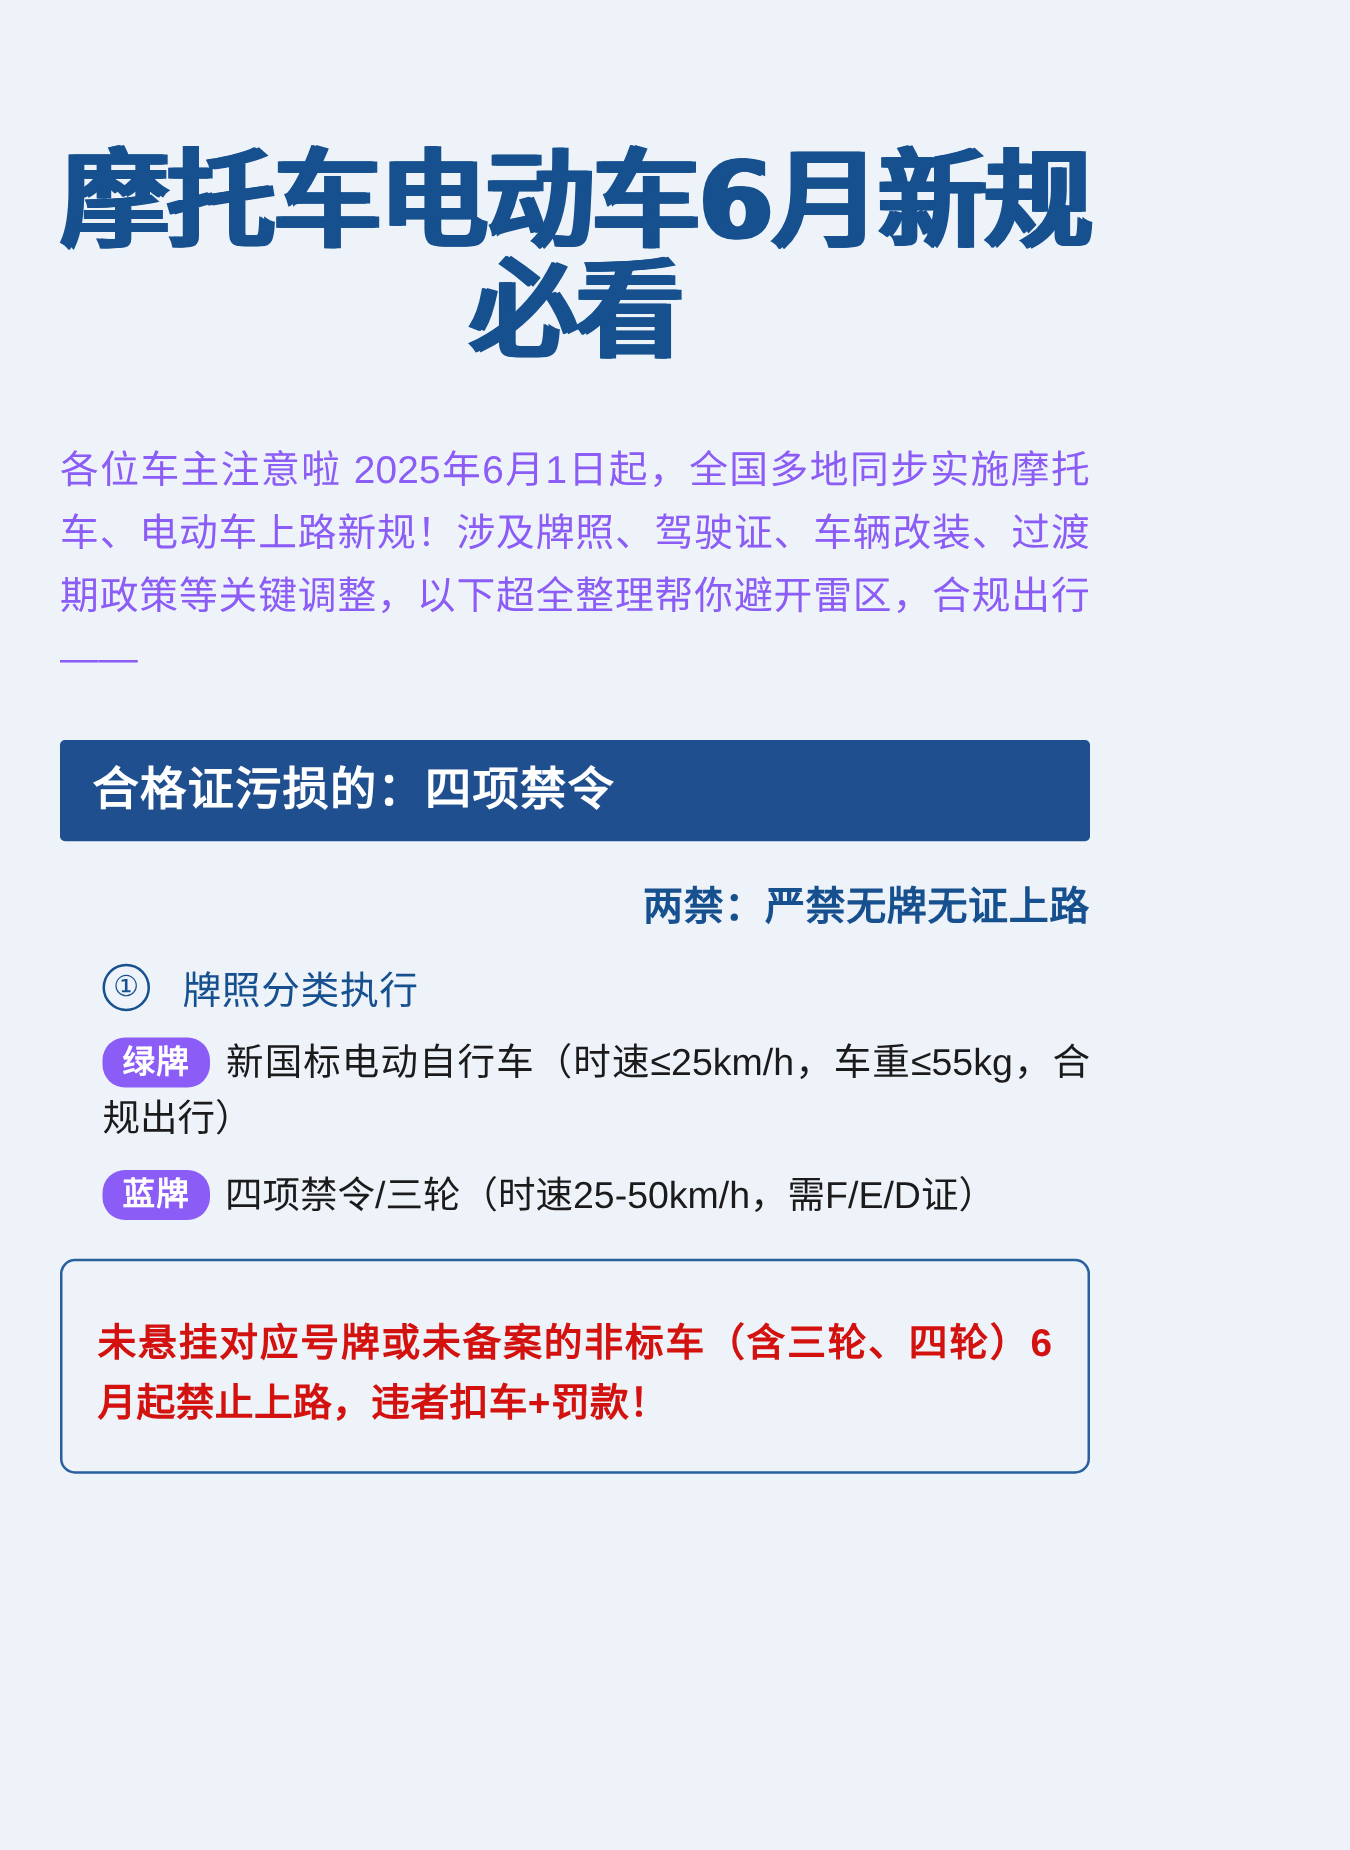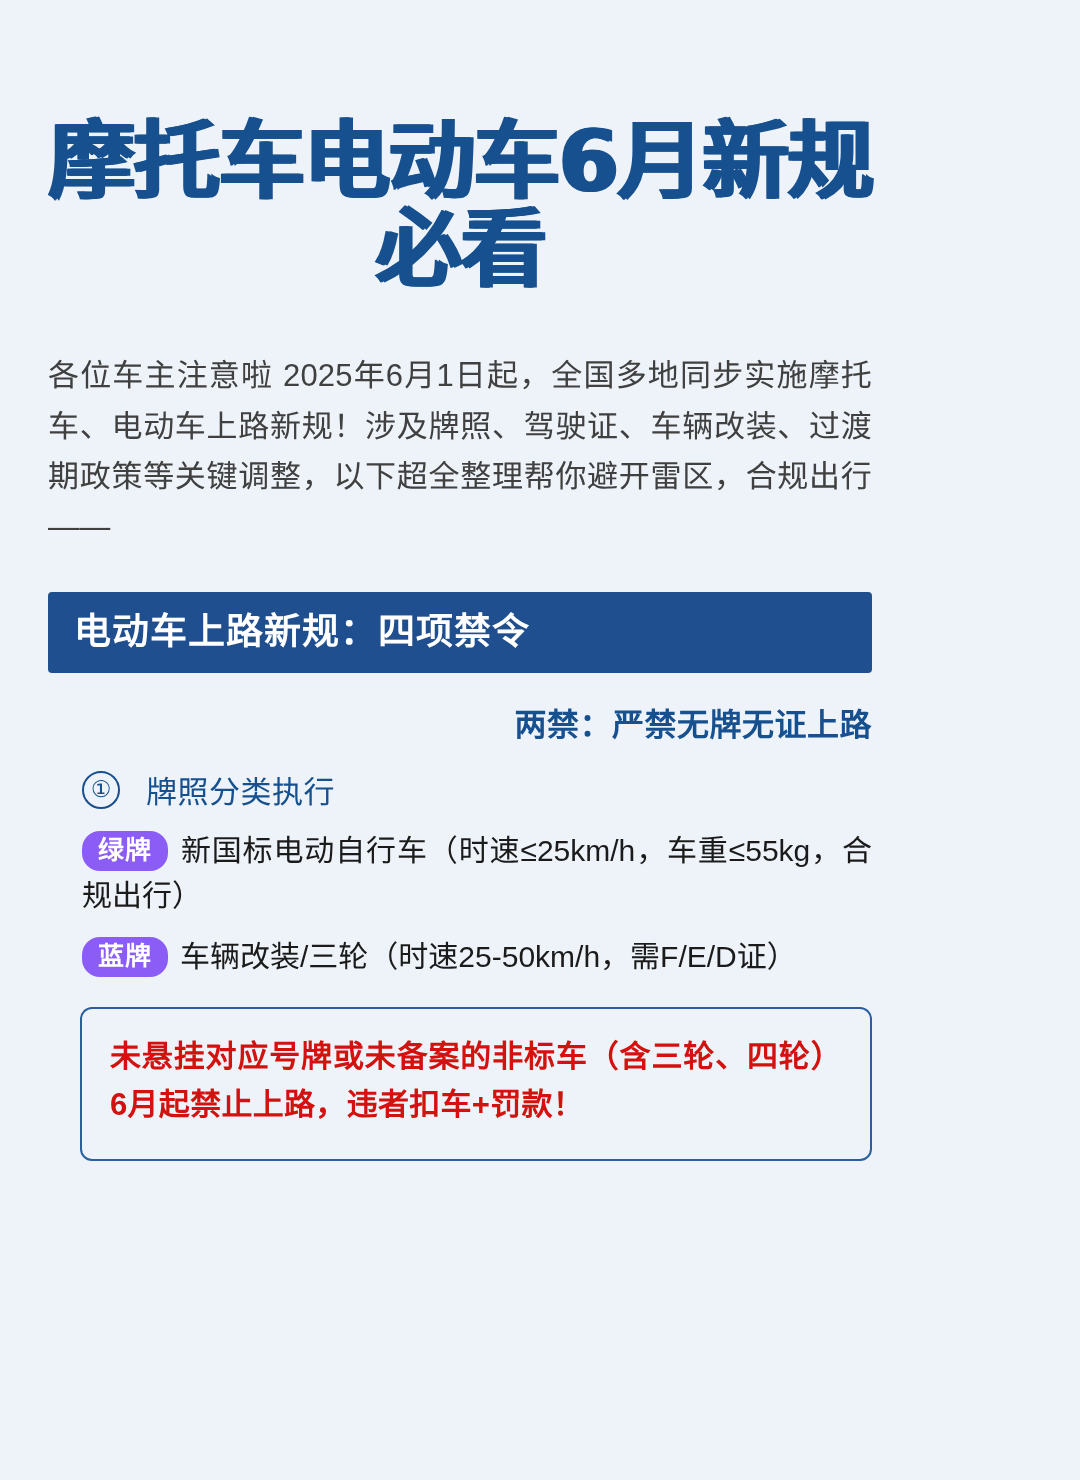--- a/index.html
+++ b/index.html
@@ -41,21 +41,21 @@
   }
   .title-line.second {
     margin-top: 0;
   }
 
   
   .intro {
     margin-top: 58px;
     font-size: 31px;
     line-height: 1.62;
-    color: #404040;
+    color: #8b5cf6;
     text-align: justify;
     letter-spacing: 0.2px;
   }
 
   
   .section-banner {
     margin-top: 40px;
     background: #1f4f8f;
     color: #ffffff;
     font-size: 37px;
@@ -127,23 +127,22 @@
     vertical-align: 2px;
     letter-spacing: 1px;
   }
 
   
   .card {
     margin-top: 28px;
     border: 2px solid #2a5f9e;
     border-radius: 12px;
     background: #eef3f9;
-    padding: 24px 28px 30px 28px;
+    padding: 42px 28px 30px 28px;
     box-sizing: border-box;
-    margin-left: 32px;
   }
   .card-warning {
     color: #d3120f;
     font-size: 31px;
     font-weight: 700;
     line-height: 1.55;
     text-align: justify;
     letter-spacing: 0.3px;
   }
   .card-note {
@@ -163,35 +162,35 @@
 
 <div class="page">
 
   <div class="title-block">
     <div class="title-line">摩托车电动车6月新规</div>
     <div class="title-line second">必看</div>
   </div>
 
   <p class="intro">各位车主注意啦 2025年6月1日起，全国多地同步实施摩托车、电动车上路新规！涉及牌照、驾驶证、车辆改装、过渡期政策等关键调整，以下超全整理帮你避开雷区，合规出行——</p>
 
-  <div class="section-banner">电动车上路新规：四项禁令</div>
+  <div class="section-banner">合格证污损的：四项禁令</div>
 
   <div class="sub-heading">两禁：严禁无牌无证上路</div>
 
   <div class="numbered-row">
     <span class="circle-num">①</span>
     <span class="numbered-label">牌照分类执行</span>
   </div>
 
   <div class="tag-row">
     <span class="tag">绿牌</span><span>新国标电动自行车（时速≤25km/h，车重≤55kg，合规出行）</span>
   </div>
 
   <div class="tag-row">
-    <span class="tag">蓝牌</span><span>车辆改装/三轮（时速25-50km/h，需F/E/D证）</span>
+    <span class="tag">蓝牌</span><span>四项禁令/三轮（时速25-50km/h，需F/E/D证）</span>
   </div>
 
 
   <div class="card">
     <div class="card-warning">未悬挂对应号牌或未备案的非标车（含三轮、四轮）6月起禁止上路，违者扣车+罚款！</div>
   </div>
 
 </div>
 
 </body></html>

